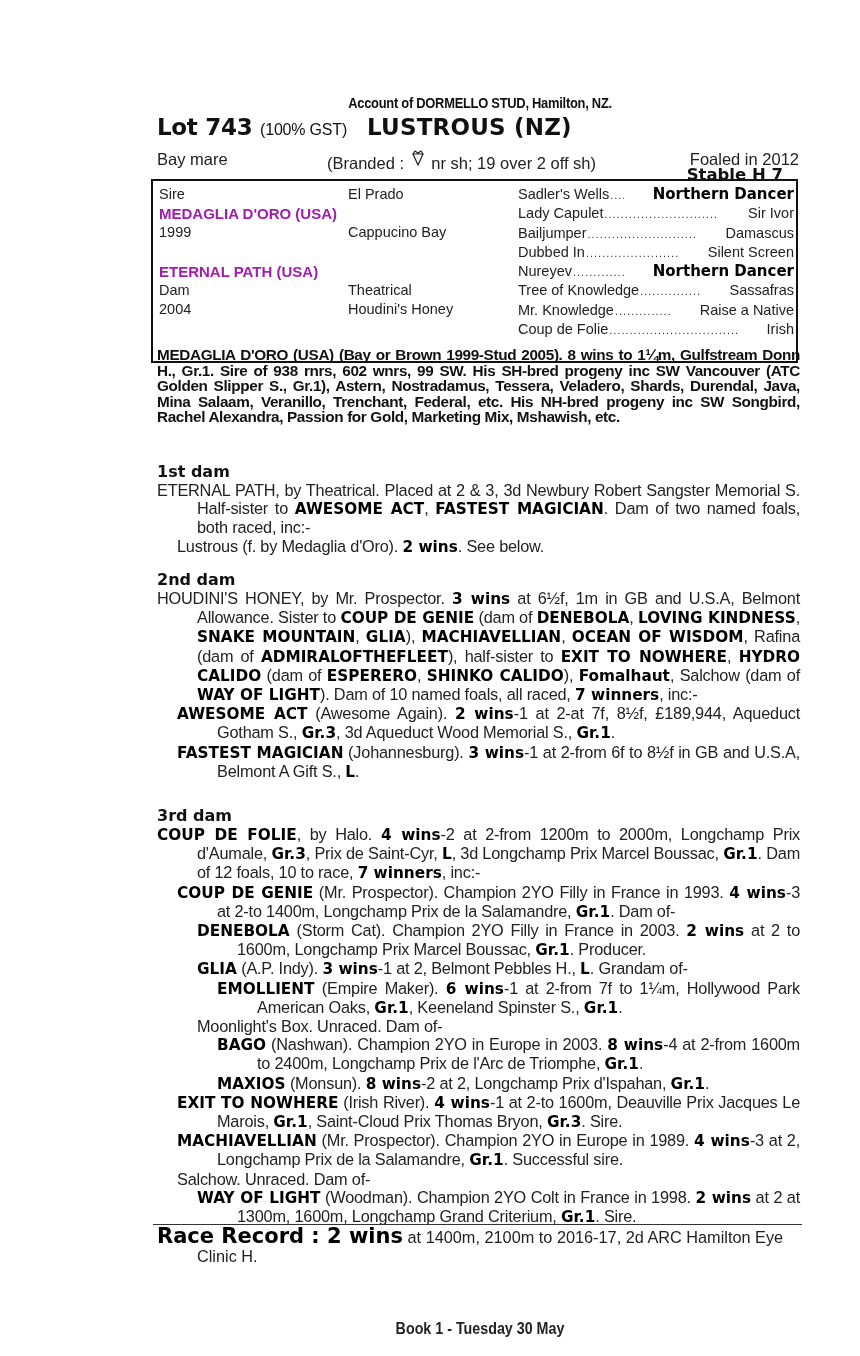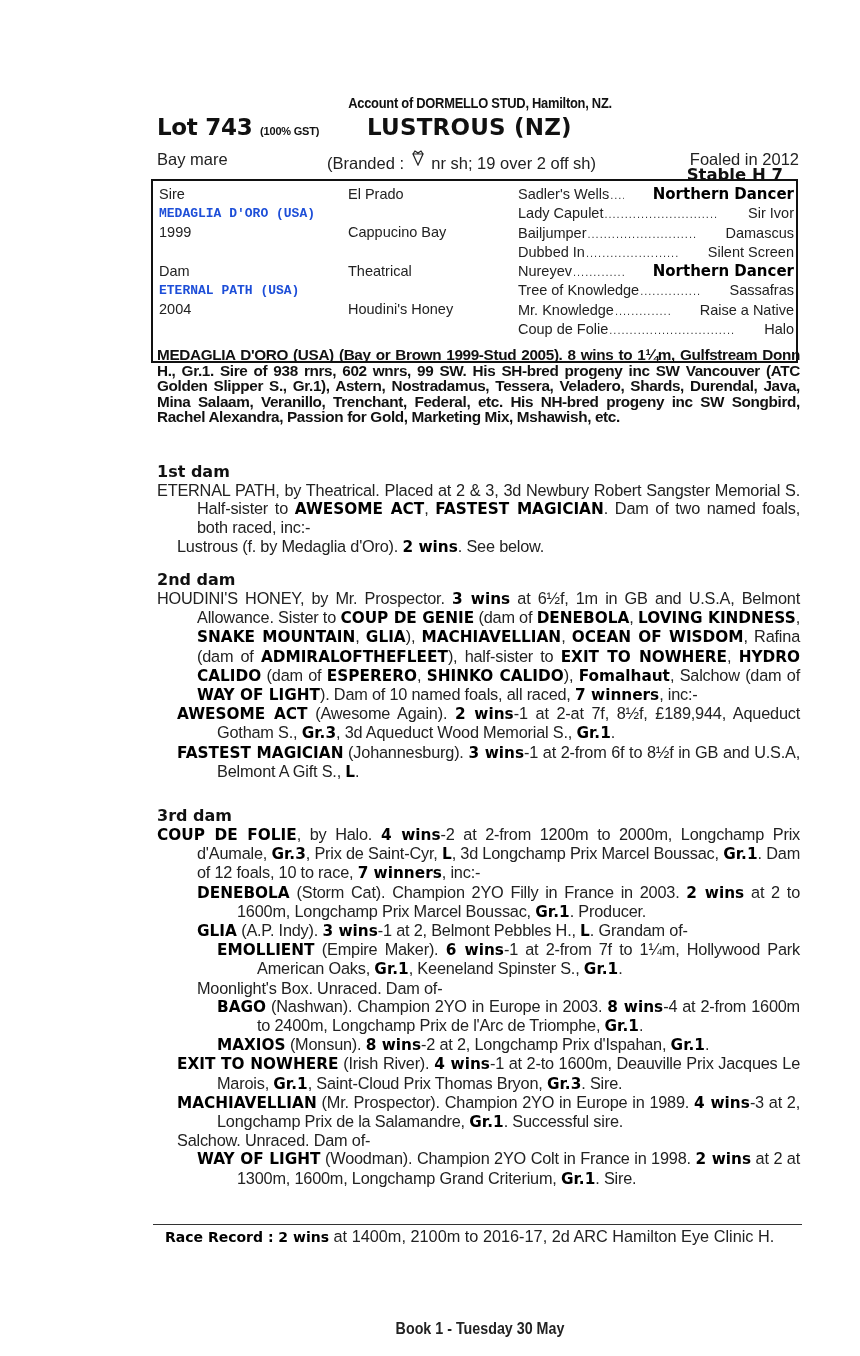--- a/index.html
+++ b/index.html
@@ -1,36 +1,36 @@
 <!DOCTYPE html>
 <html><head>
 <meta charset="utf-8">
 <style>
   html, body { margin: 0; padding: 0; background: #ffffff; }
   body { width: 860px; height: 1356px; position: relative; color: #111; font-family: "Liberation Sans", sans-serif; }
   .page { position: absolute; left: 157px; top: 0; width: 646px; }
   .account { position: absolute; top: 94px; left: 0; width: 646px; text-align: center; font-family: "Liberation Sans", sans-serif; font-weight: bold; font-size: 15px; letter-spacing: -0.3px; transform: scaleX(0.86); transform-origin: center; }
   .lotline { position: absolute; top: 114px; left: 0; width: 646px; height: 30px; }
   .lot { position: absolute; left: 0; top: 0; font-family: "DejaVu Sans", sans-serif; font-weight: bold; font-size: 23px; letter-spacing: -0.3px; }
-  .gst { font-family: "Liberation Sans", sans-serif; font-weight: bold; font-size: 11px; letter-spacing: -0.2px; }
+  .gst { font-family: "Liberation Sans", sans-serif; font-weight: normal; font-size: 16px; letter-spacing: -0.2px; }
   .horse { position: absolute; left: 210px; top: 0; font-family: "DejaVu Sans", sans-serif; font-weight: bold; font-size: 23px; letter-spacing: 0.2px; }
   .stable { position: absolute; right: 20px; top: 5px; font-family: "DejaVu Sans", sans-serif; font-weight: bold; font-size: 16.5px; margin-top: 46px; }
   .descline { position: absolute; top: 150px; left: 0; width: 646px; height: 22px; font-size: 16.5px; color: #222; }
   .descline .sex { position: absolute; left: 0; top: 0; }
   .descline .brand { position: absolute; left: 170px; top: 0; }
   .descline .foaled { position: absolute; right: 4px; top: 0; }
   .brand-icon { display: inline-block; width: 14px; height: 16px; vertical-align: 3px; margin: 0 2px; }
 
   .pedbox { position: absolute; top: 179px; left: -6px; width: 647px; height: 184px; border: 2px solid #111; border-left-width: 2px; box-sizing: border-box; }
   .pedbox .col1 { position: absolute; left: 6px; top: 4px; width: 340px; }
   .pedbox .col3 { position: absolute; left: 365px; top: 4px; width: 276px; }
   .pedrow { height: 19.2px; line-height: 19.2px; font-size: 14.5px; color: #222; position: relative; white-space: nowrap; }
   .pedrow .c1 { position: absolute; left: 0; }
   .pedrow .c2 { position: absolute; left: 189px; }
-  .pedrow.bold .c1 { font-family: Liberation Mono, monospace; font-weight: bold; font-size: 13px; color: #1d4ed8; }
+  .pedrow.bold .c1 { font-family: Liberation Sans, sans-serif; font-weight: bold; font-size: 15px; color: #a21caf; }
   .gp { display: flex; align-items: baseline; height: 19.3px; line-height: 19.3px; font-size: 14.5px; color: #222; white-space: nowrap; }
   .gp .l { flex: 0 0 auto; }
   .gp .dots { flex: 1 1 auto; overflow: hidden; margin: 0 1px; color: #333; font-size: 11px; letter-spacing: 1px; }
   .gp .dots::before { content: "........................................................................................................................"; }
   .gp .r { flex: 0 0 auto; margin-left: 28px; }
   .gp .r.bold { font-family: "DejaVu Sans", sans-serif; font-weight: bold; font-size: 15px; color: #000; }
 
   .sirepara { position: absolute; top: 347px; left: 0; width: 643px; font-family: "Liberation Sans", sans-serif; font-weight: bold; font-size: 15.3px; line-height: 15.5px; text-align: justify; letter-spacing: -0.35px; }
   .sirepara p { margin: 0; }
 
@@ -38,21 +38,21 @@
   .section h3 { margin: 0; font-family: "DejaVu Sans", sans-serif; font-weight: bold; font-size: 16px; line-height: 18px; }
   .entry { font-size: 16.3px; line-height: 18.2px; color: #222; text-align: justify; letter-spacing: -0.2px; }
   .entry b, .entry .bn { font-family: "DejaVu Sans", sans-serif; font-weight: bold; color: #000; font-size: 15.3px; letter-spacing: 0; }
   .lvl0 { padding-left: 40px; text-indent: -40px; }
   .lvl1 { padding-left: 60px; text-indent: -40px; }
   .lvl2 { padding-left: 80px; text-indent: -40px; }
   .lvl3 { padding-left: 100px; text-indent: -40px; }
 
   .rule { position: absolute; left: -4px; top: 1224px; width: 649px; height: 0; border-top: 1.5px solid #333; }
   .race { position: absolute; top: 1227px; left: 0; width: 645px; font-size: 16.3px; line-height: 18.5px; color: #222; padding-left: 40px; text-indent: -40px; box-sizing: border-box; }
-  .race b { font-family: "DejaVu Sans", sans-serif; font-weight: bold; color: #000; font-size: 14px; margin-left: 8px; }
+  .race b { font-family: "DejaVu Sans", sans-serif; font-weight: bold; color: #000; font-size: 21px; }
 
   .footer { position: absolute; top: 1319px; left: 0; width: 646px; text-align: center; font-weight: bold; font-size: 17px; color: #222; transform: scaleX(0.84); transform-origin: center; }
 </style>
 </head>
 <body>
 
 <div class="page">
 
   <div class="account">Account of DORMELLO STUD, Hamilton, NZ.</div>
 
@@ -83,27 +83,27 @@
           <span class="c2"></span>
         </div>
         <div class="pedrow">
           <span class="c1">1999</span>
           <span class="c2">Cappucino Bay</span>
         </div>
         <div class="pedrow">
           <span class="c1"></span>
           <span class="c2"></span>
         </div>
+        <div class="pedrow bold">
+          <span class="c1">ETERNAL PATH (USA)</span>
+          <span class="c2"></span>
+        </div>
         <div class="pedrow">
           <span class="c1">Dam</span>
           <span class="c2">Theatrical</span>
-        </div>
-        <div class="pedrow bold">
-          <span class="c1">ETERNAL PATH (USA)</span>
-          <span class="c2"></span>
         </div>
         <div class="pedrow">
           <span class="c1">2004</span>
           <span class="c2">Houdini's Honey</span>
         </div>
       </div>
     <div class="col3" id="pedcol3">
         <div class="gp">
           <span class="l">Sadler's Wells</span>
           <span class="dots"></span>
@@ -135,21 +135,21 @@
           <span class="r">Sassafras</span>
         </div>
         <div class="gp">
           <span class="l">Mr. Knowledge</span>
           <span class="dots"></span>
           <span class="r">Raise a Native</span>
         </div>
         <div class="gp">
           <span class="l">Coup de Folie</span>
           <span class="dots"></span>
-          <span class="r">Halo</span>
+          <span class="r">Irish</span>
         </div>
       </div>
   </div>
 
   <div class="sirepara">
       <p>MEDAGLIA D'ORO (USA) (Bay or Brown 1999-Stud 2005). 8 wins to 1¼m, Gulfstream Donn H., Gr.1. Sire of 938 rnrs, 602 wnrs, 99 SW. His SH-bred progeny inc SW Vancouver (ATC Golden Slipper S., Gr.1), Astern, Nostradamus, Tessera, Veladero, Shards, Durendal, Java, Mina Salaam, Veranillo, Trenchant, Federal, etc. His NH-bred progeny inc SW Songbird, Rachel Alexandra, Passion for Gold, Marketing Mix, Mshawish, etc.</p>
     </div>
 
   <div class="section" style="top:463px">
     <h3>1st dam</h3>
@@ -165,20 +165,21 @@
         <div class="entry lvl0"><span>HOUDINI'S HONEY, by Mr. Prospector. </span><b>3 wins</b><span> at 6½f, 1m in GB and U.S.A, Belmont Allowance. Sister to </span><b>COUP DE GENIE</b><span> (dam of </span><b>DENEBOLA</b><span>, </span><b>LOVING KINDNESS</b><span>, </span><b>SNAKE MOUNTAIN</b><span>, </span><b>GLIA</b><span>), </span><b>MACHIAVELLIAN</b><span>, </span><b>OCEAN OF WISDOM</b><span>, Rafina (dam of </span><b>ADMIRALOFTHEFLEET</b><span>), half-sister to </span><b>EXIT TO NOWHERE</b><span>, </span><b>HYDRO CALIDO</b><span> (dam of </span><b>ESPERERO</b><span>, </span><b>SHINKO CALIDO</b><span>), </span><b>Fomalhaut</b><span>, Salchow (dam of </span><b>WAY OF LIGHT</b><span>). Dam of 10 named foals, all raced, </span><b>7 winners</b><span>, inc:-</span></div>
         <div class="entry lvl1"><b>AWESOME ACT</b><span> (Awesome Again). </span><b>2 wins</b><span>-1 at 2-at 7f, 8½f, £189,944, Aqueduct Gotham S., </span><b>Gr.3</b><span>, 3d Aqueduct Wood Memorial S., </span><b>Gr.1</b><span>.</span></div>
         <div class="entry lvl1"><b>FASTEST MAGICIAN</b><span> (Johannesburg). </span><b>3 wins</b><span>-1 at 2-from 6f to 8½f in GB and U.S.A, Belmont A Gift S., </span><b>L</b><span>.</span></div>
       </div>
   </div>
 
   <div class="section" style="top:807px">
     <h3>3rd dam</h3>
     <div class="entries">
         <div class="entry lvl0"><b>COUP DE FOLIE</b><span>, by Halo. </span><b>4 wins</b><span>-2 at 2-from 1200m to 2000m, Longchamp Prix d'Aumale, </span><b>Gr.3</b><span>, Prix de Saint-Cyr, </span><b>L</b><span>, 3d Longchamp Prix Marcel Boussac, </span><b>Gr.1</b><span>. Dam of 12 foals, 10 to race, </span><b>7 winners</b><span>, inc:-</span></div>
+        <div class="entry lvl1"><b>COUP DE GENIE</b><span> (Mr. Prospector). Champion 2YO Filly in France in 1993. </span><b>4 wins</b><span>-3 at 2-to 1400m, Longchamp Prix de la Salamandre, </span><b>Gr.1</b><span>. Dam of-</span></div>
         <div class="entry lvl2"><b>DENEBOLA</b><span> (Storm Cat). Champion 2YO Filly in France in 2003. </span><b>2 wins</b><span> at 2 to 1600m, Longchamp Prix Marcel Boussac, </span><b>Gr.1</b><span>. Producer.</span></div>
         <div class="entry lvl2"><b>GLIA</b><span> (A.P. Indy). </span><b>3 wins</b><span>-1 at 2, Belmont Pebbles H., </span><b>L</b><span>. Grandam of-</span></div>
         <div class="entry lvl3"><b>EMOLLIENT</b><span> (Empire Maker). </span><b>6 wins</b><span>-1 at 2-from 7f to 1¼m, Hollywood Park American Oaks, </span><b>Gr.1</b><span>, Keeneland Spinster S., </span><b>Gr.1</b><span>.</span></div>
         <div class="entry lvl2"><span>Moonlight's Box. Unraced. Dam of-</span></div>
         <div class="entry lvl3"><b>BAGO</b><span> (Nashwan). Champion 2YO in Europe in 2003. </span><b>8 wins</b><span>-4 at 2-from 1600m to 2400m, Longchamp Prix de l'Arc de Triomphe, </span><b>Gr.1</b><span>.</span></div>
         <div class="entry lvl3"><b>MAXIOS</b><span> (Monsun). </span><b>8 wins</b><span>-2 at 2, Longchamp Prix d'Ispahan, </span><b>Gr.1</b><span>.</span></div>
         <div class="entry lvl1"><b>EXIT TO NOWHERE</b><span> (Irish River). </span><b>4 wins</b><span>-1 at 2-to 1600m, Deauville Prix Jacques Le Marois, </span><b>Gr.1</b><span>, Saint-Cloud Prix Thomas Bryon, </span><b>Gr.3</b><span>. Sire.</span></div>
         <div class="entry lvl1"><b>MACHIAVELLIAN</b><span> (Mr. Prospector). Champion 2YO in Europe in 1989. </span><b>4 wins</b><span>-3 at 2, Longchamp Prix de la Salamandre, </span><b>Gr.1</b><span>. Successful sire.</span></div>
         <div class="entry lvl1"><span>Salchow. Unraced. Dam of-</span></div>
         <div class="entry lvl2"><b>WAY OF LIGHT</b><span> (Woodman). Champion 2YO Colt in France in 1998. </span><b>2 wins</b><span> at 2 at 1300m, 1600m, Longchamp Grand Criterium, </span><b>Gr.1</b><span>. Sire.</span></div>

